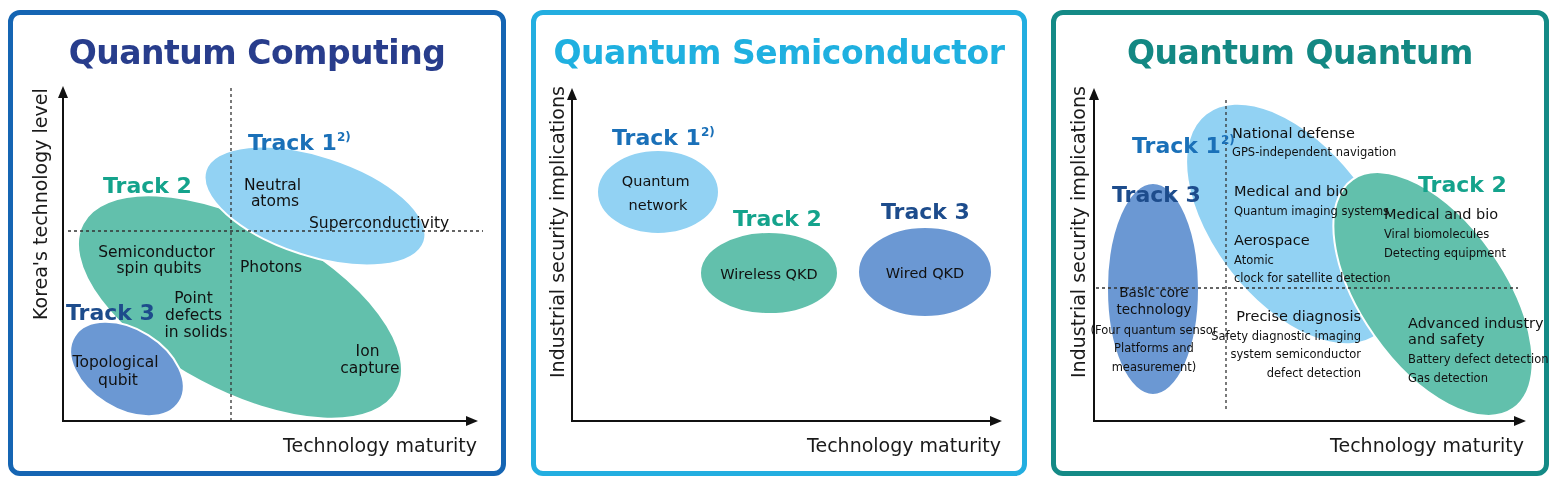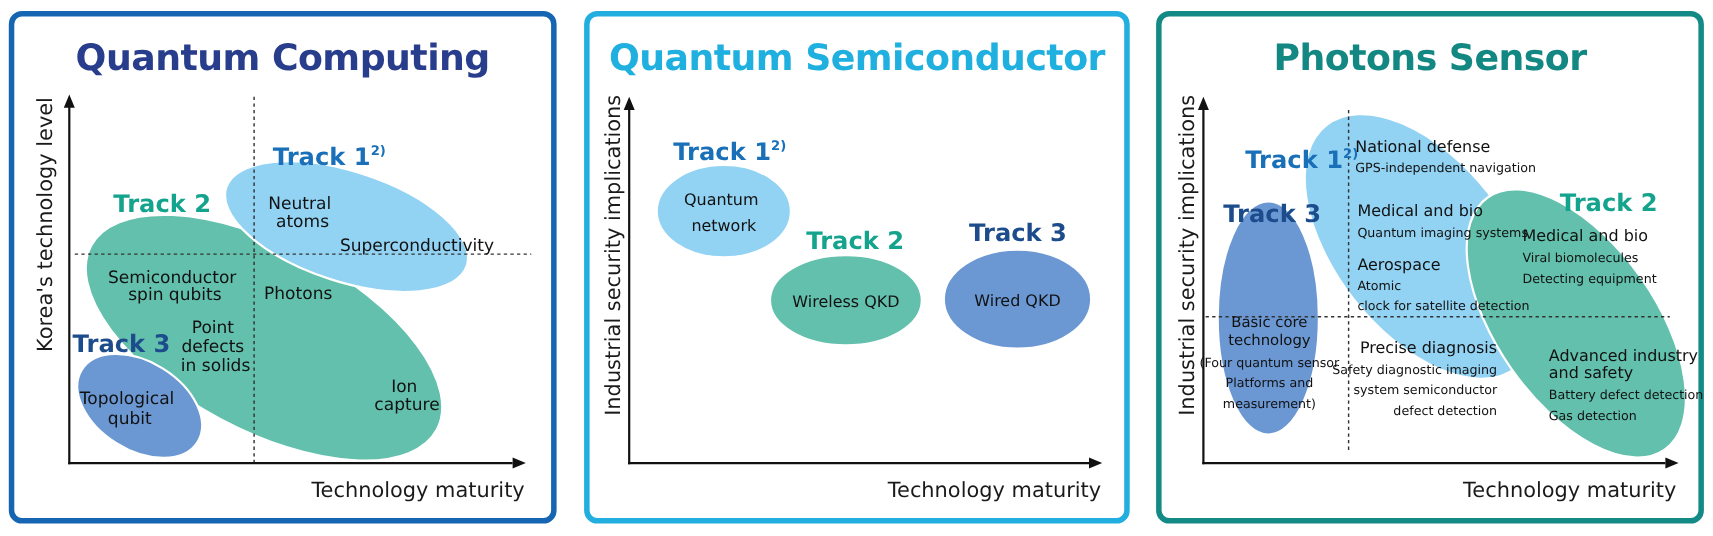--- a/index.html
+++ b/index.html
@@ -96,21 +96,21 @@
   <text class="track t3" x="881" y="219">Track 3</text>
   <text class="item" text-anchor="middle" style="font-size:14.5px">
     <tspan x="658" y="186">Quantum</tspan>
     <tspan x="658" y="210">network</tspan>
   </text>
   <text class="item" text-anchor="middle" x="769" y="279" style="font-size:14.5px">Wireless QKD</text>
   <text class="item" text-anchor="middle" x="925" y="278" style="font-size:14.5px">Wired QKD</text>
 </svg>
 
 <div class="panel" id="p3">
-  <div class="ptitle">Photons Sensor</div>
+  <div class="ptitle">Quantum Quantum</div>
 </div>
 <svg class="diag" width="1557" height="487">
   <ellipse cx="1153" cy="289" rx="46" ry="106" fill="#6b98d3" stroke="#fff" stroke-width="2"></ellipse>
   <ellipse cx="1292" cy="224" rx="140" ry="78" transform="rotate(52 1292 224)" fill="#92d2f3" stroke="#fff" stroke-width="2"></ellipse>
   <ellipse cx="1433" cy="294" rx="140" ry="72" transform="rotate(55 1433 294)" fill="#62c0ac" stroke="#fff" stroke-width="2"></ellipse>
   <line x1="1226" y1="100" x2="1226" y2="410" stroke="#333" stroke-width="1.3" stroke-dasharray="3,3"></line>
   <line x1="1096" y1="288" x2="1518" y2="288" stroke="#333" stroke-width="1.3" stroke-dasharray="3,3"></line>
   <line x1="1094" y1="422" x2="1094" y2="98" stroke="#111" stroke-width="2"></line>
   <polygon points="1094,88 1089,100 1099,100" fill="#111"></polygon>
   <line x1="1093" y1="421" x2="1514" y2="421" stroke="#111" stroke-width="2"></line>

